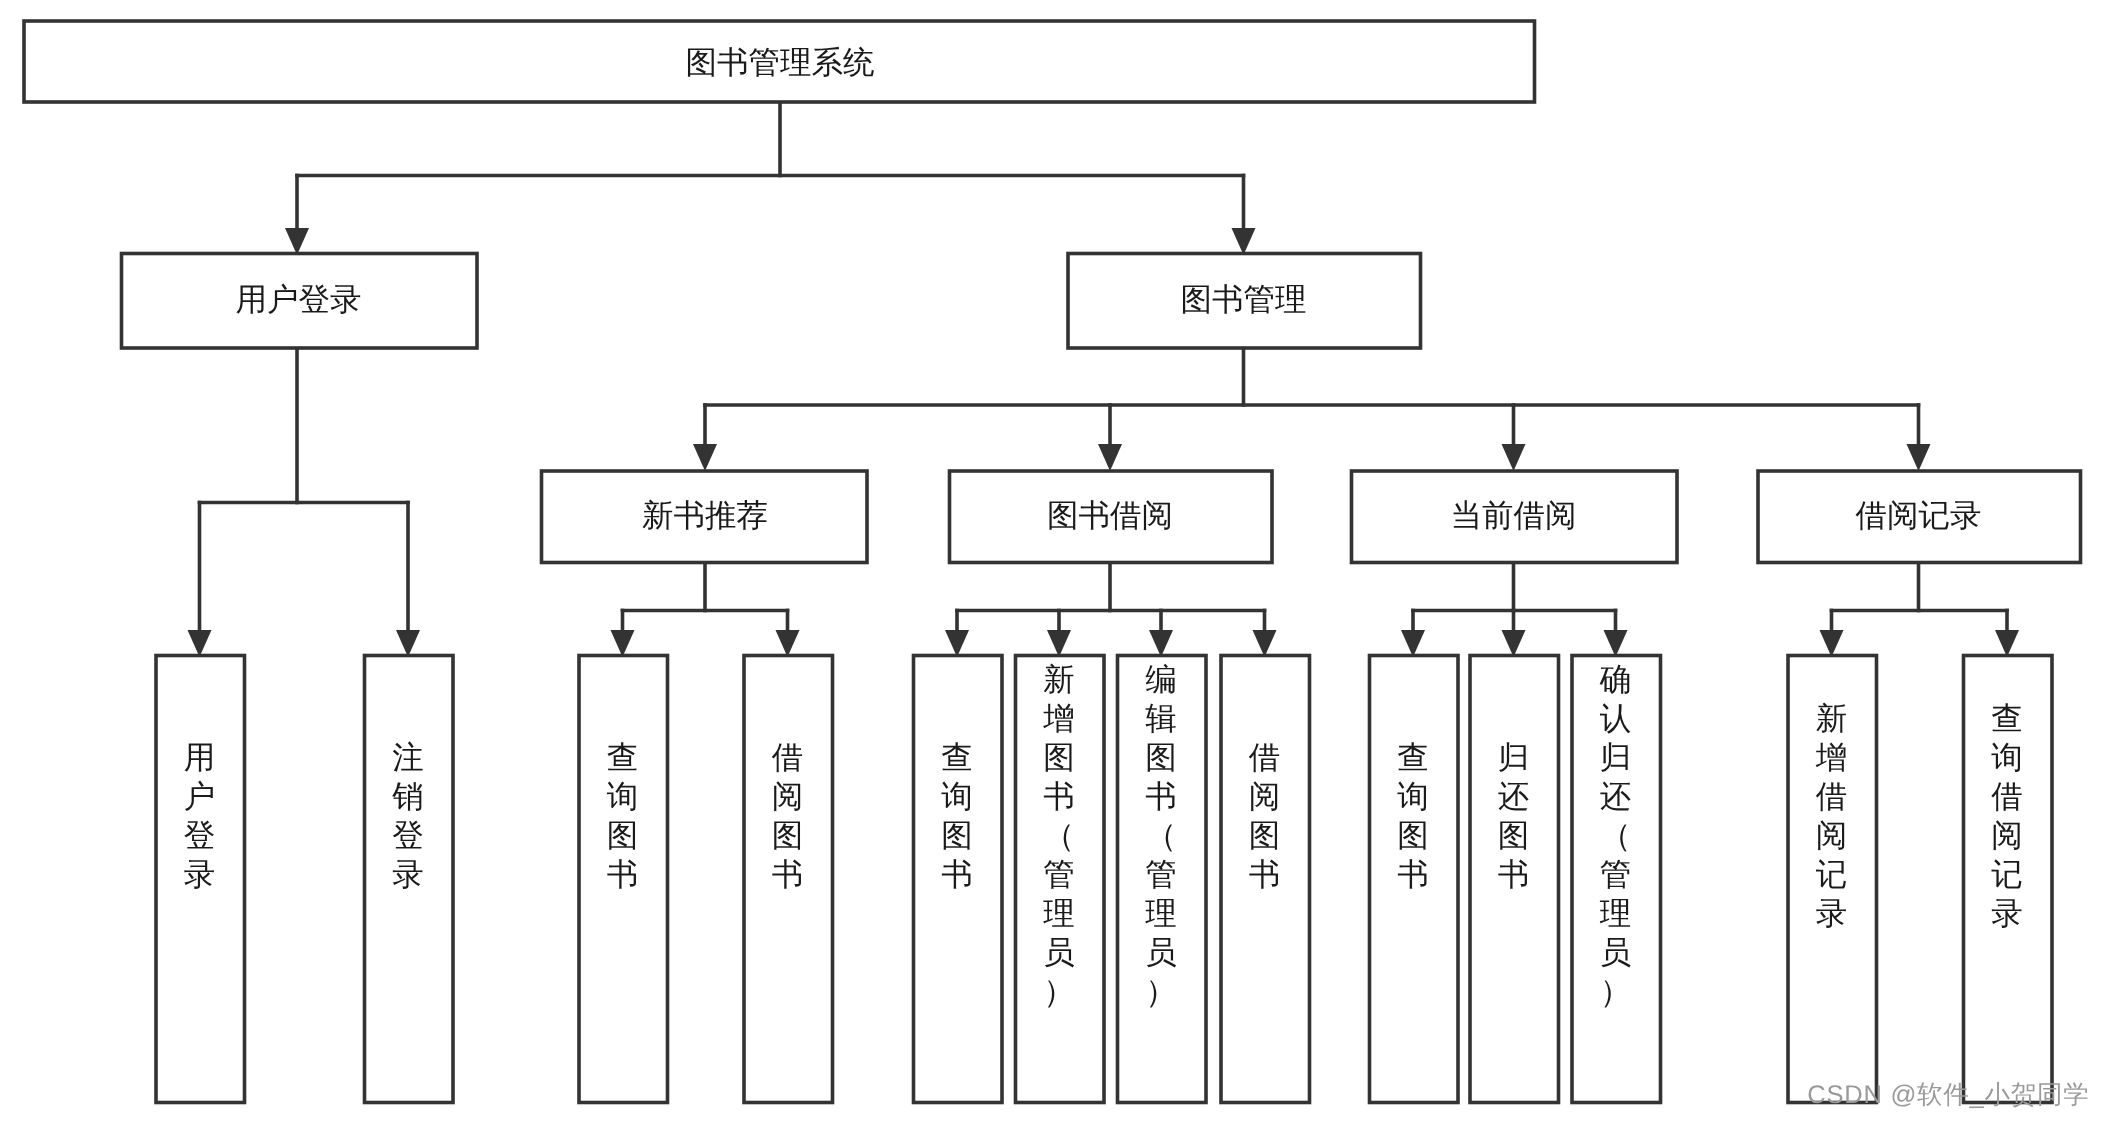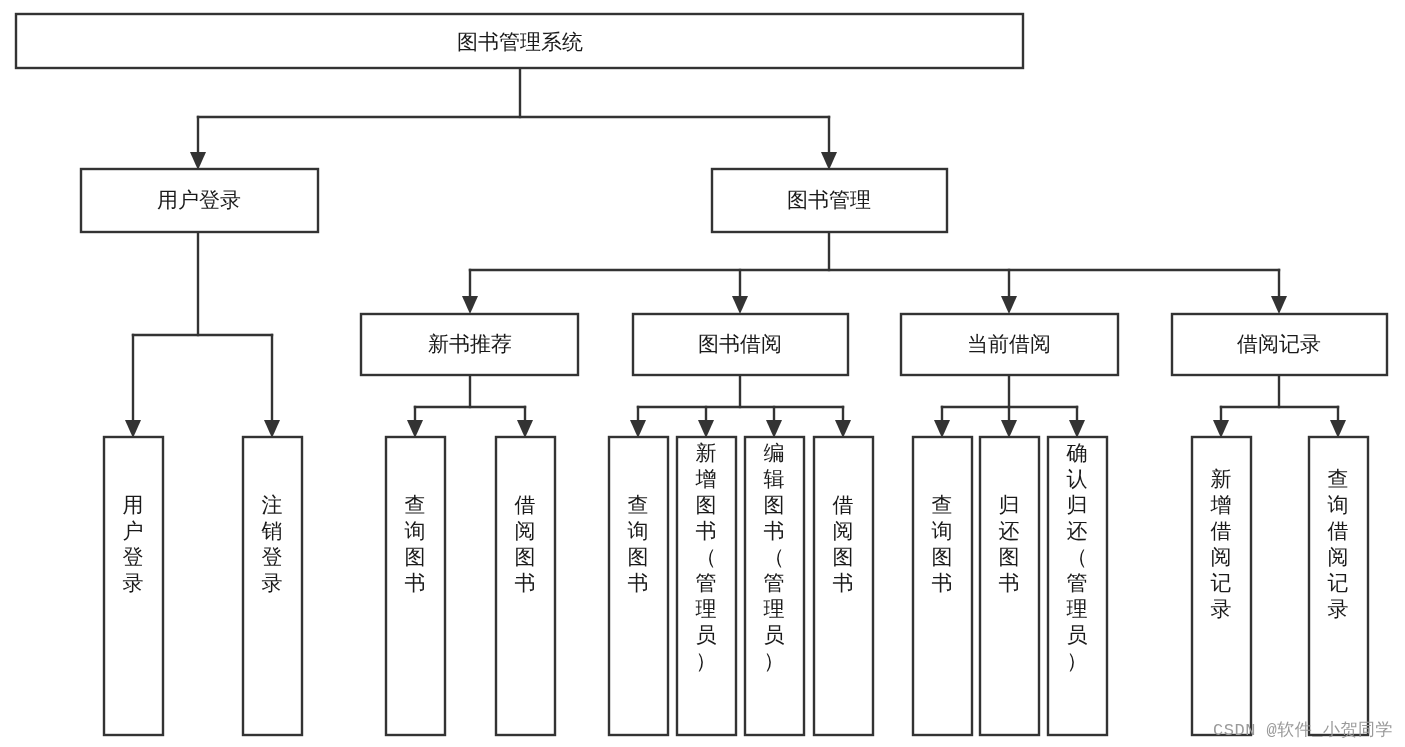--- a/index.html
+++ b/index.html
@@ -46,21 +46,21 @@
     stroke-linecap: square;
   }
   .arrowhead {
     fill: #333333;
     stroke: none;
   }
   .watermark {
     position: absolute;
     right: 12px;
     bottom: 6px;
-    font-family: Liberation Mono, monospace;
+    font-family: Liberation Sans, sans-serif;
     font-size: 17px;
     color: #9a9a9a;
     letter-spacing: 0.5px;
     white-space: nowrap;
     user-select: none;
   }
 </style>
 </head>
 <body>
 

